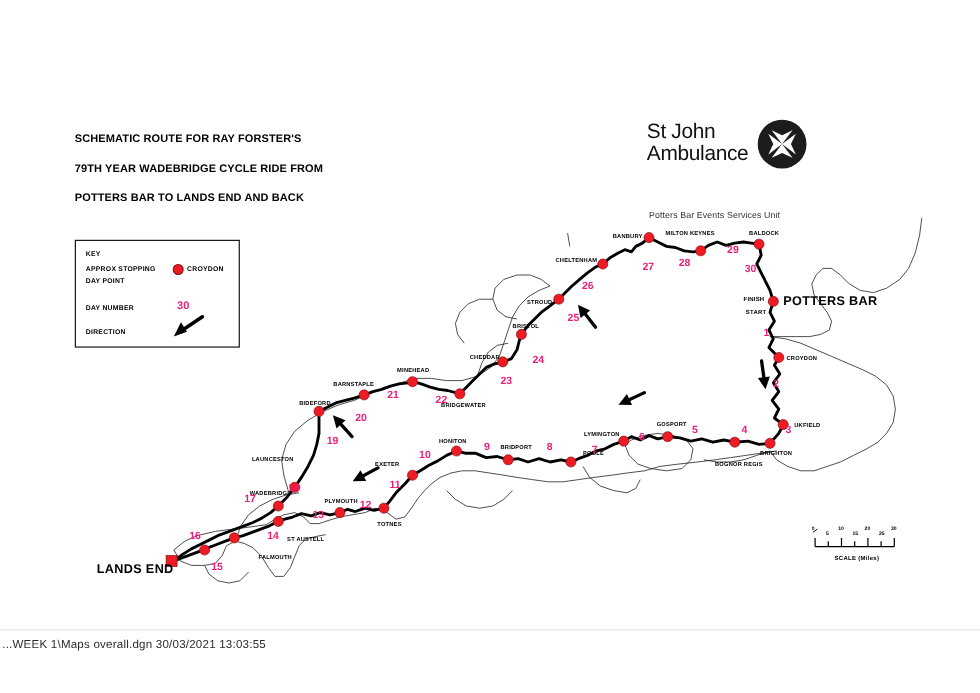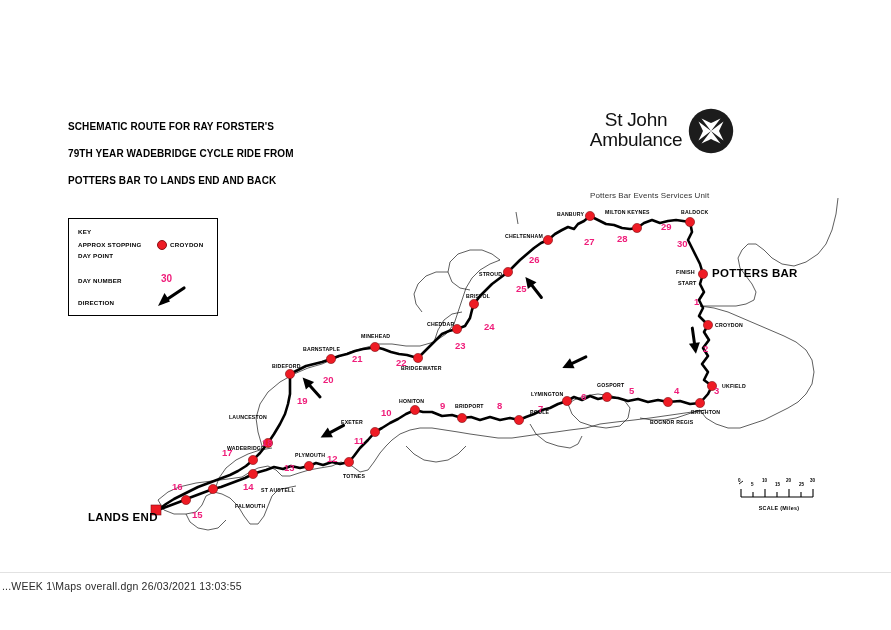--- a/index.html
+++ b/index.html
@@ -38,21 +38,20 @@
     left: 588px;
     top: 108px;
     width: 150px;
     height: 62px;
   }
   #logo-text {
     position: absolute;
     left: 0;
     top: 2px;
     width: 96px;
-    text-align: center;
   }
   #logo-text .l1, #logo-text .l2 {
     font-size: 19px;
     line-height: 20px;
     font-weight: normal;
     color: #111;
     letter-spacing: -0.3px;
   }
   #logo-sub {
     position: absolute;
@@ -487,15 +486,15 @@
     <div class="sc-tick-label" style="left:18px; top:5px;">5</div>
     <div class="sc-tick-label" style="left:29px; top:1px;">10</div>
     <div class="sc-tick-label" style="left:42px; top:5px;">15</div>
     <div class="sc-tick-label" style="left:53px; top:1px;">20</div>
     <div class="sc-tick-label" style="left:66px; top:5px;">25</div>
     <div class="sc-tick-label" style="left:77px; top:1px;">30</div>
     <div id="scale-caption">SCALE (Miles)</div>
   </div>
 
   <div id="hrule"></div>
-  <div id="footer">...WEEK 1\Maps overall.dgn  26/03/2021 13:03:55</div>
+  <div id="footer">...WEEK 1\Maps overall.dgn  30/03/2021 13:03:55</div>
 
 </div>
 
 </body></html>

